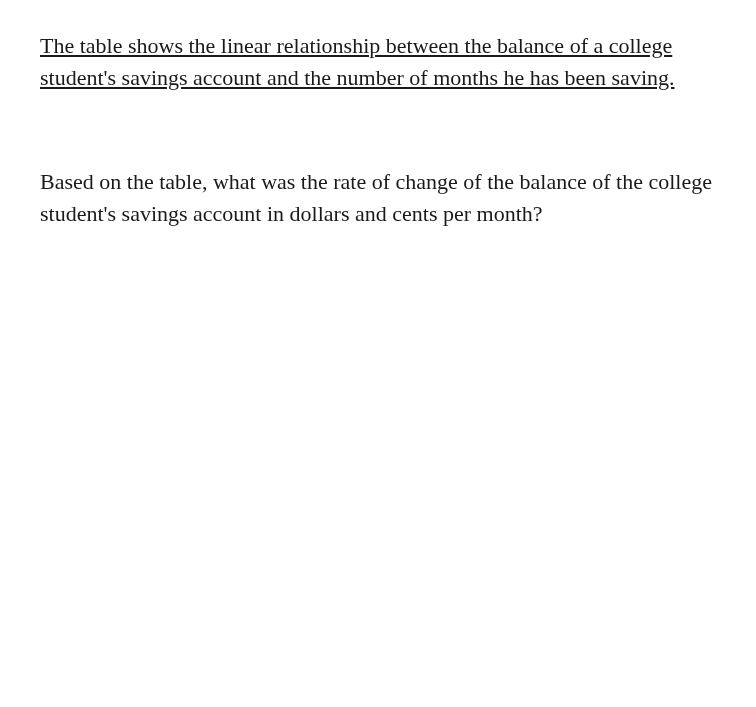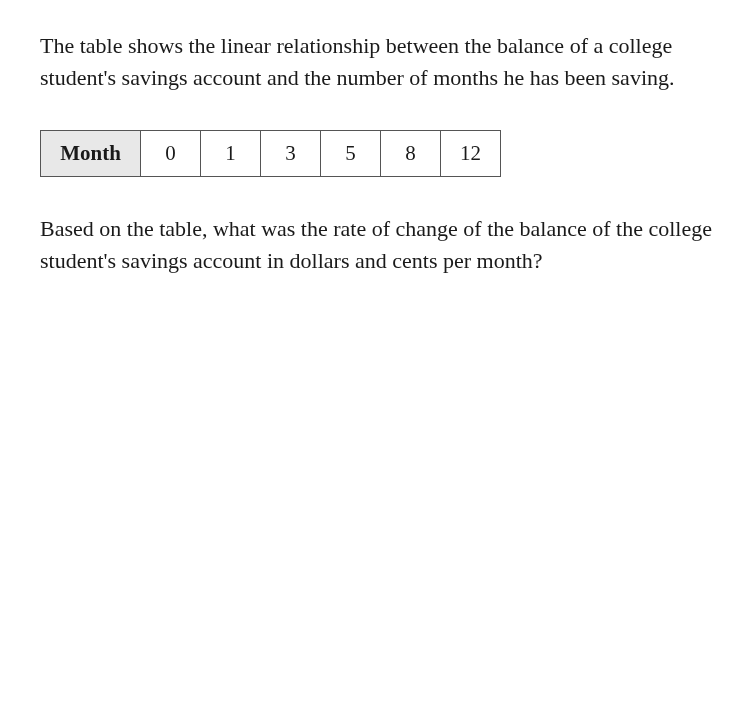--- a/index.html
+++ b/index.html
@@ -14,20 +14,21 @@
       font-size: 22px;
       color: #1a1a1a;
       padding: 30px 40px;
       width: 756px;
       min-height: 707px;
     }
 
     .intro-text {
       line-height: 1.45;
       margin-bottom: 36px;
+      text-decoration: underline;
     }
 
     .table-container {
       margin-bottom: 36px;
       overflow-x: auto;
     }
 
     table {
       border-collapse: collapse;
       font-size: 21px;
@@ -55,26 +56,17 @@
     }
   </style>
 </head>
 <body>
 
 <p class="intro-text">The table shows the linear relationship between the balance of a college student's savings account and the number of months he has been saving.</p>
 
 <div class="table-container">
   <table>
     <tbody>
-        <tr>
-      <td class="header-cell">Month</td>
-      <td>0</td>
-      <td>1</td>
-      <td>3</td>
-      <td>5</td>
-      <td>8</td>
-      <td>12</td>
-    </tr>
   </tbody>
     </table>
 </div>
 
 <p class="question-text">Based on the table, what was the rate of change of the balance of the college student's savings account in dollars and cents per month?</p>
 
 </body></html>

